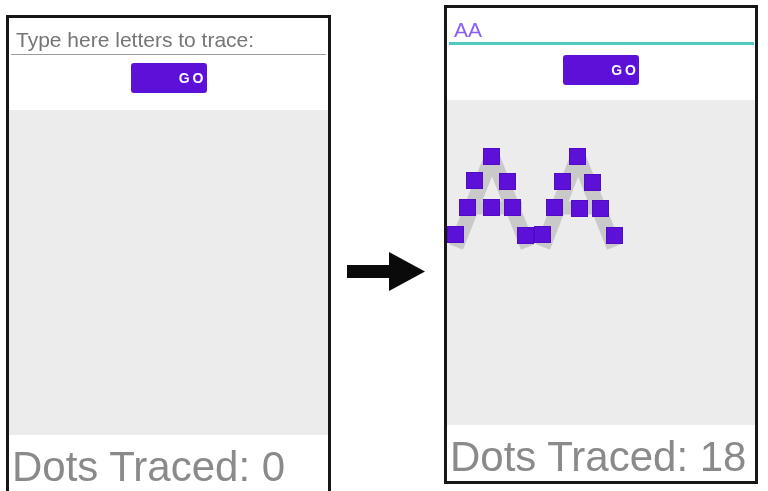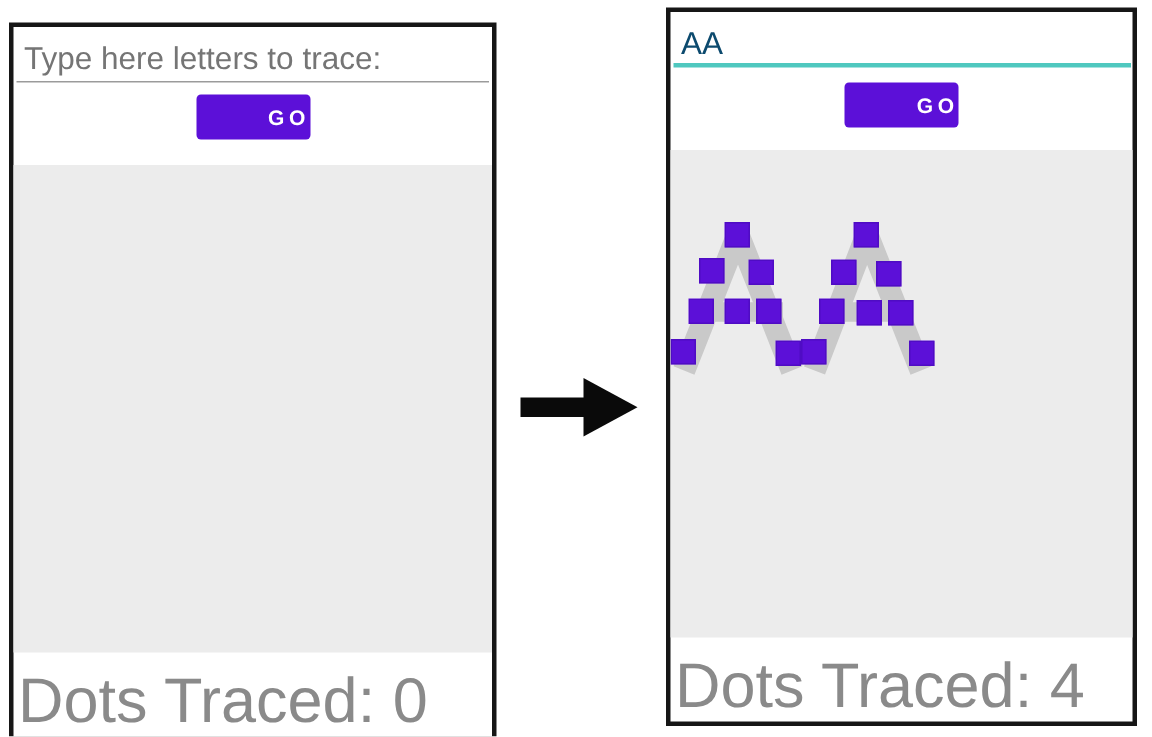--- a/index.html
+++ b/index.html
@@ -14,21 +14,21 @@
     background:#ffffff; border:3px solid #161616;
   }
   .phone-left  { left:6px;  width:325px;margin-top:10px; }
   .phone-right { left:444px; width:314px; }
 
   .input-text {
     position:absolute; left:7px; top:9px;
     font-size:21px; line-height:26px; white-space:nowrap;
   }
   .input-hint  { color:#757575; }
-  .input-value { color:#0c4a6e; }
+  .input-value { color:#8b5cf6; }
 
   .underline-gray {
     position:absolute; left:2px; right:2px; top:36px;
     height:1px; background:#9b9b9b;
   }
   .underline-teal {
     position:absolute; left:2px; right:1px; top:34px;
     height:3px; background:var(--teal, #4FC8BF);
   }
 
@@ -114,16 +114,16 @@
           <div class="dot" style="left: 107px; top: 73px; width: 17px; height: 17px;"></div>
           <div class="dot" style="left: 137px; top: 74px; width: 17px; height: 17px;"></div>
           <div class="dot" style="left: 99px; top: 99px; width: 17px; height: 17px;"></div>
           <div class="dot" style="left: 124px; top: 100px; width: 17px; height: 17px;"></div>
           <div class="dot" style="left: 145px; top: 100px; width: 17px; height: 17px;"></div>
           <div class="dot" style="left: 87px; top: 126px; width: 17px; height: 17px;"></div>
           <div class="dot" style="left: 159px; top: 127px; width: 17px; height: 17px;"></div>
         </div>
     </div>
 
-    <div class="counter">Dots Traced: 4</div>
+    <div class="counter">Dots Traced: 18</div>
   </div>
 
 </div>
 
 </body></html>

